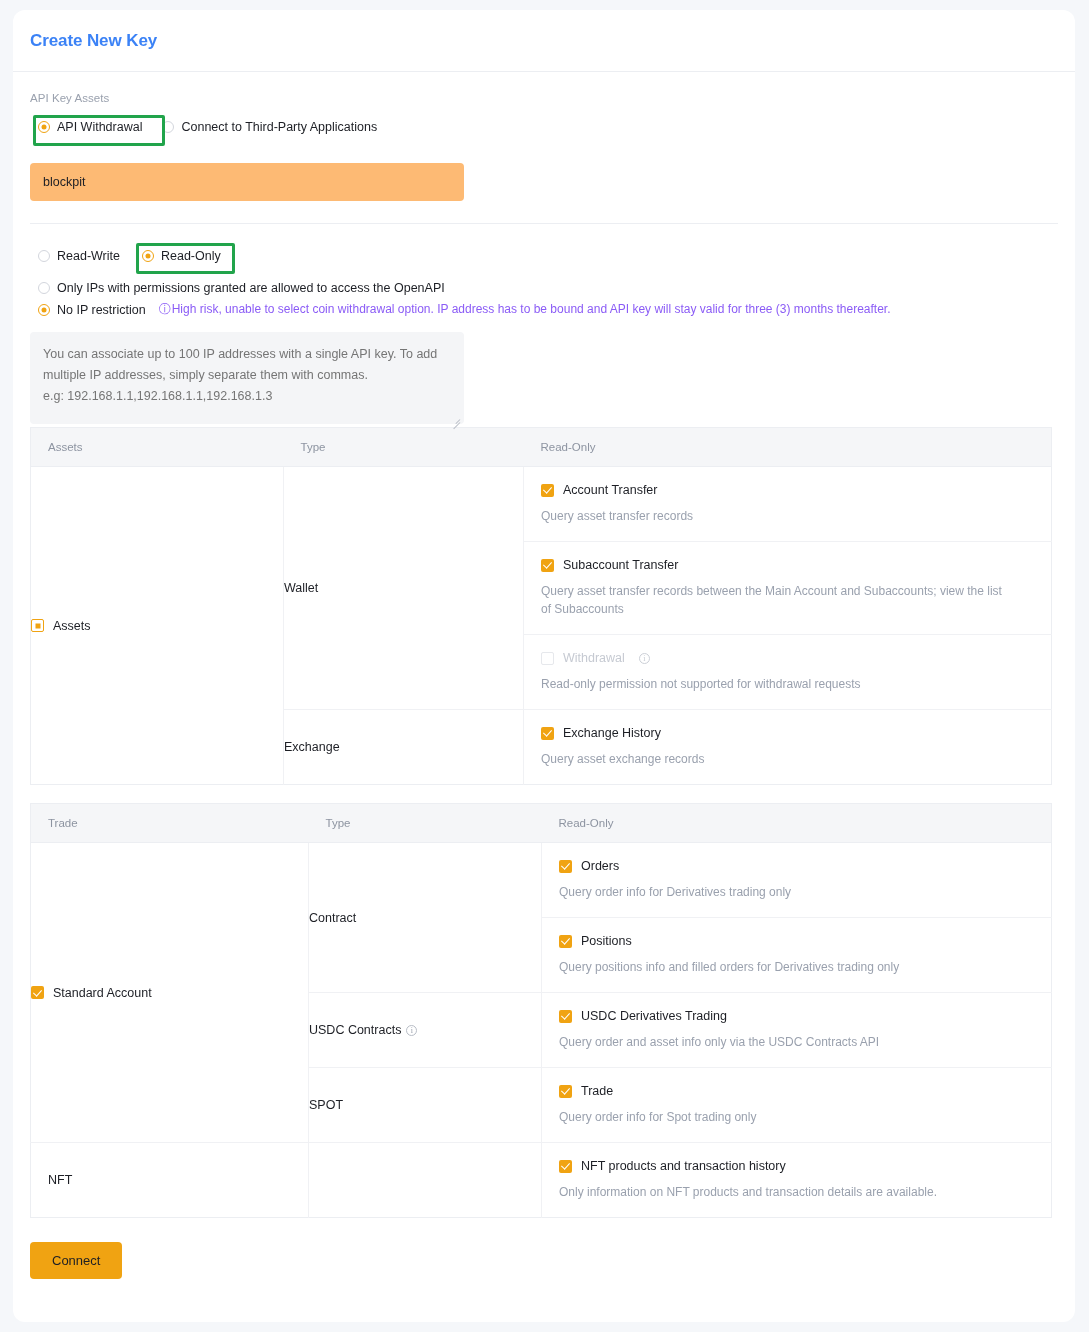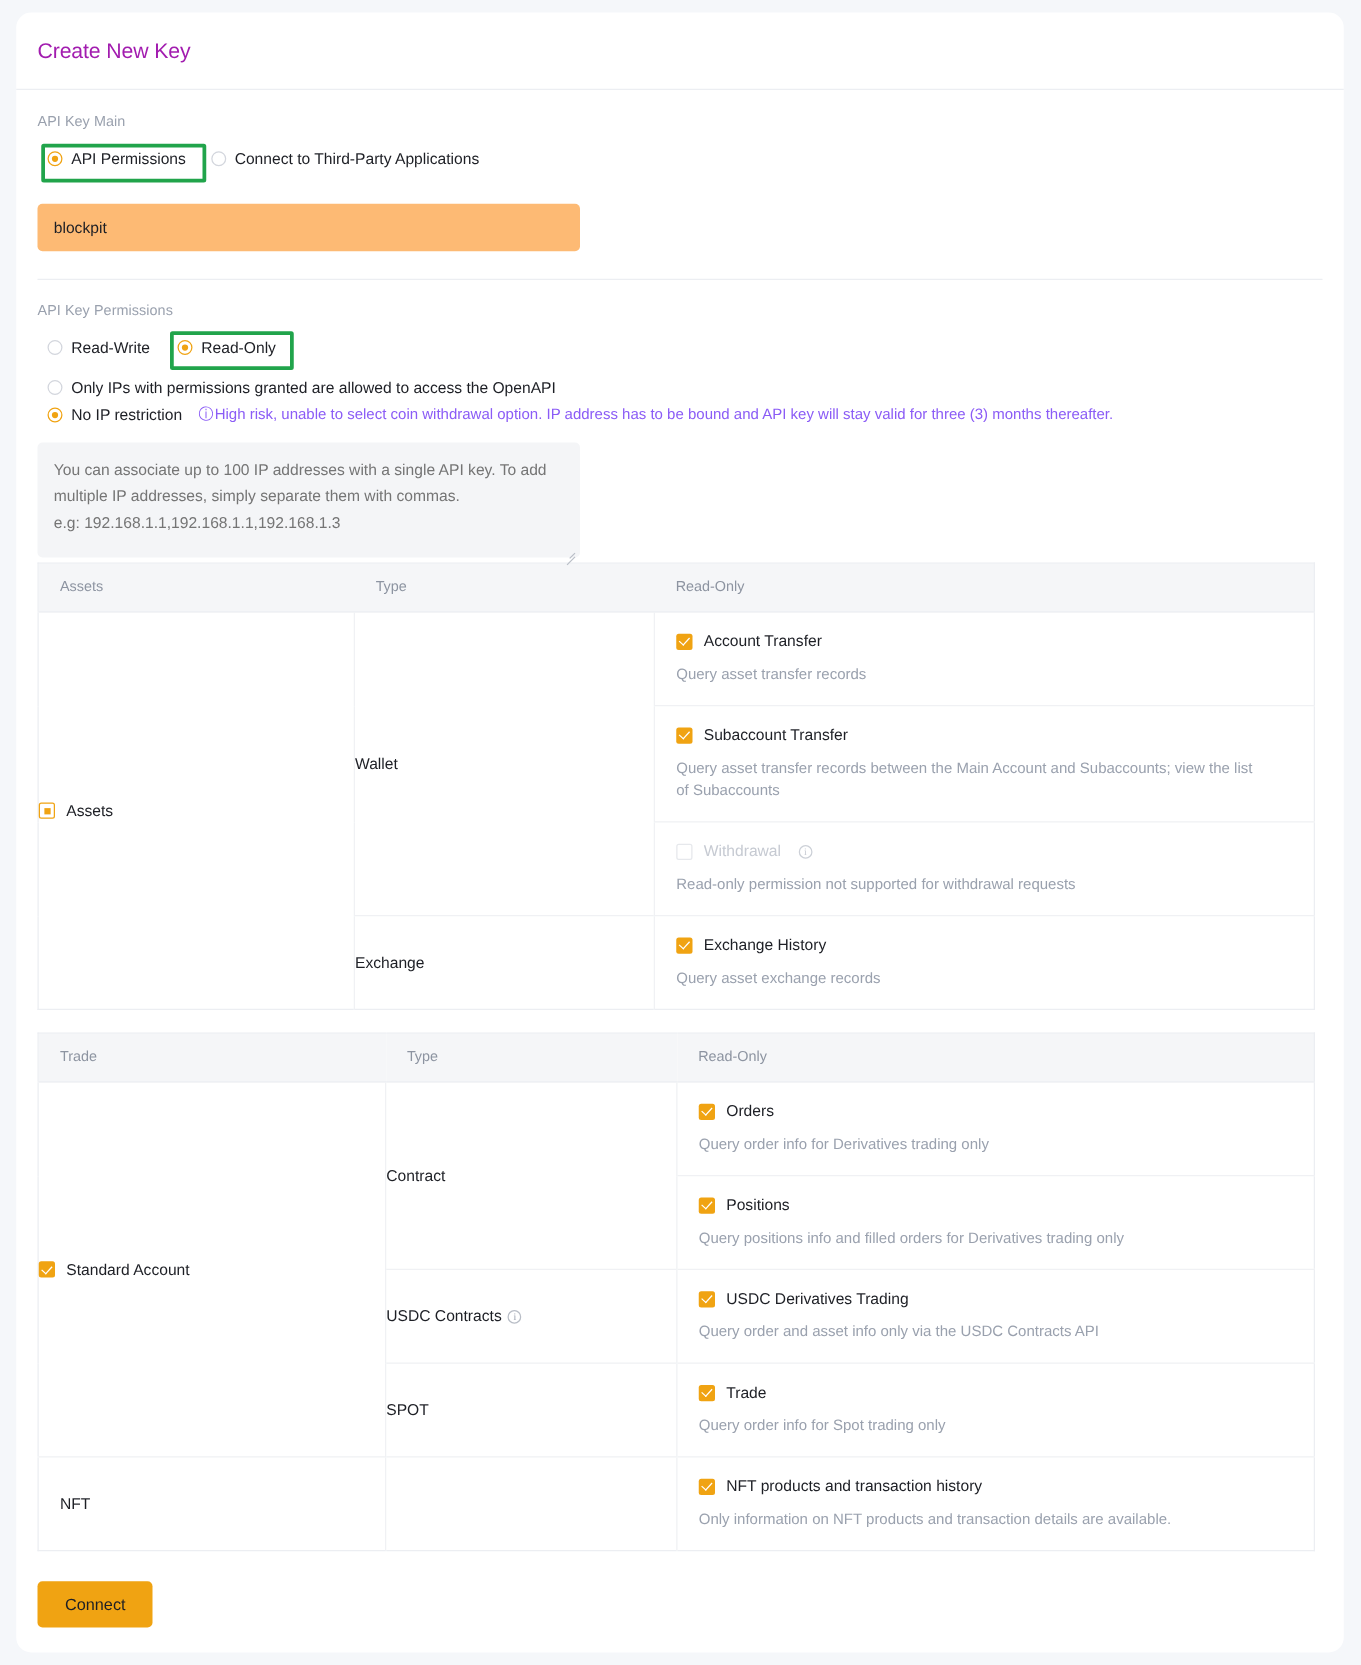--- a/index.html
+++ b/index.html
@@ -17,21 +17,21 @@
     background:#ffffff;
     border-radius:12px;
   }
   
   .card-header {
     height:62px;
     border-bottom:1px solid #eceef2;
     display:flex; align-items:center;
     padding-left:17px;
   }
-  .card-title { font-size:17px; font-weight:normal; color:#a21caf; letter-spacing:-.1px; }
+  .card-title { font-size:17px; font-weight:bold; color:#3b82f6; letter-spacing:-.1px; }
 
   .body { padding:0 17px; }
 
   .section { padding-top:22px; }
   .field-label { font-size:11.5px; color:#9aa1ae; margin-bottom:10px; letter-spacing:.05px; }
 
   
   .radio-row { display:flex; align-items:center; gap:0; }
   .radio-opt { display:flex; align-items:center; gap:7px; cursor:pointer; }
   .radio {
@@ -172,42 +172,41 @@
 
 <div class="card">
 
   <div class="card-header">
     <div class="card-title">Create New Key</div>
   </div>
 
   <div class="body">
 
     <div class="section" style="padding-top:20px;">
-      <div class="field-label">API Key Main</div>
+      <div class="field-label">API Key Assets</div>
       <div class="radio-row" style="position:relative;">
         <div class="radio-opt" style="padding:6px 10px 6px 8px;">
           <span class="radio on"></span>
-          <span class="radio-label">API Permissions</span>
+          <span class="radio-label">API Withdrawal</span>
         </div>
         <div class="radio-opt" style="padding:6px 10px;">
           <span class="radio"></span>
           <span class="radio-label">Connect to Third-Party Applications</span>
         </div>
         <div class="hl" style="left:3px; top:1px; width:132px; height:31px;"></div>
       </div>
     </div>
 
     <div class="section" style="padding-top:23px;">
       <input class="text-input" type="text" value="blockpit" style="">
     </div>
 
     <div class="divider"></div>
 
     <div class="section" style="padding-top:19px;">
-      <div class="field-label">API Key Permissions</div>
 
       <div class="radio-row" style="position:relative;">
         <div class="radio-opt" style="padding:6px 10px 6px 8px;">
           <span class="radio"></span>
           <span class="radio-label">Read-Write</span>
         </div>
         <div class="radio-opt" style="padding:6px 13px 6px 12px;">
           <span class="radio on"></span>
           <span class="radio-label">Read-Only</span>
         </div>

